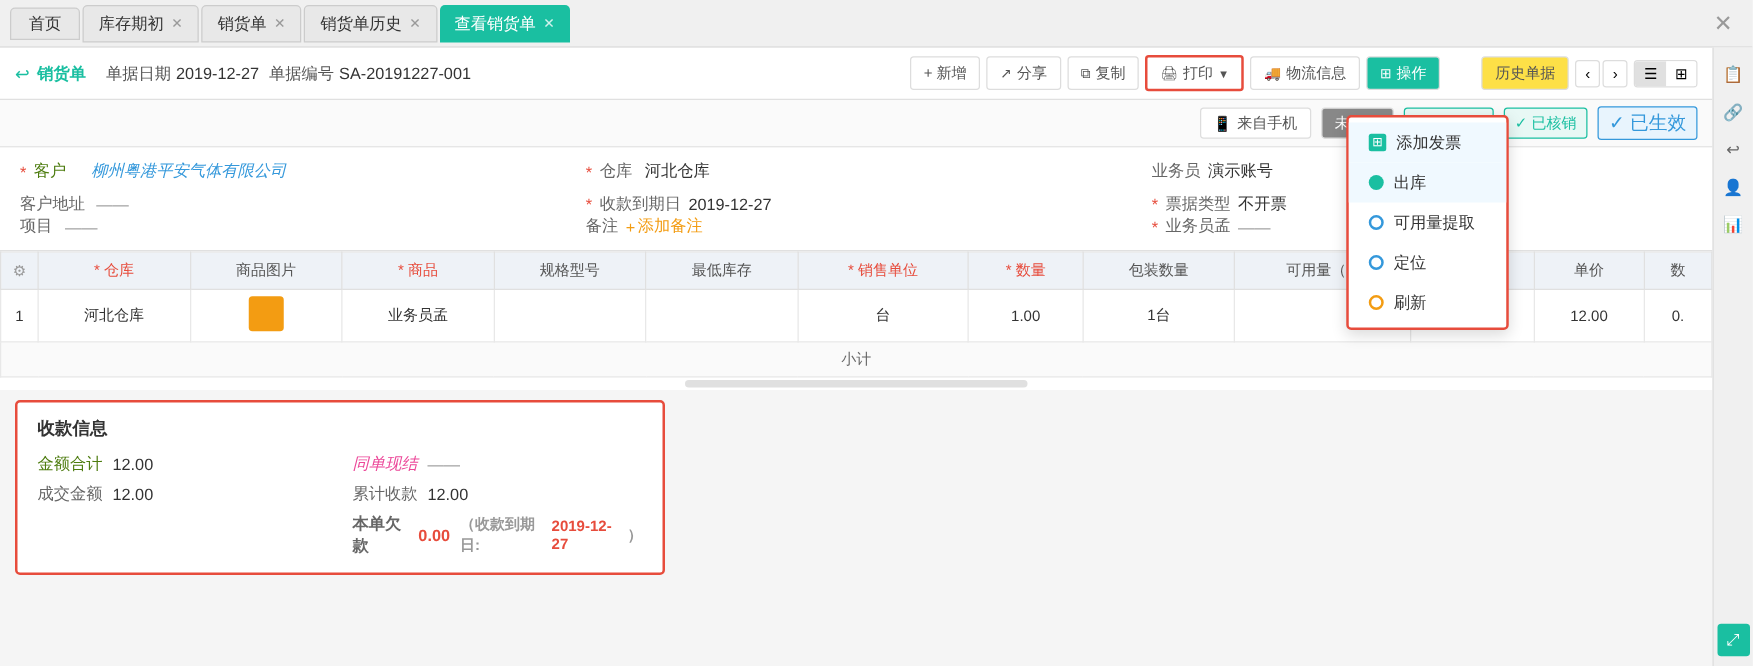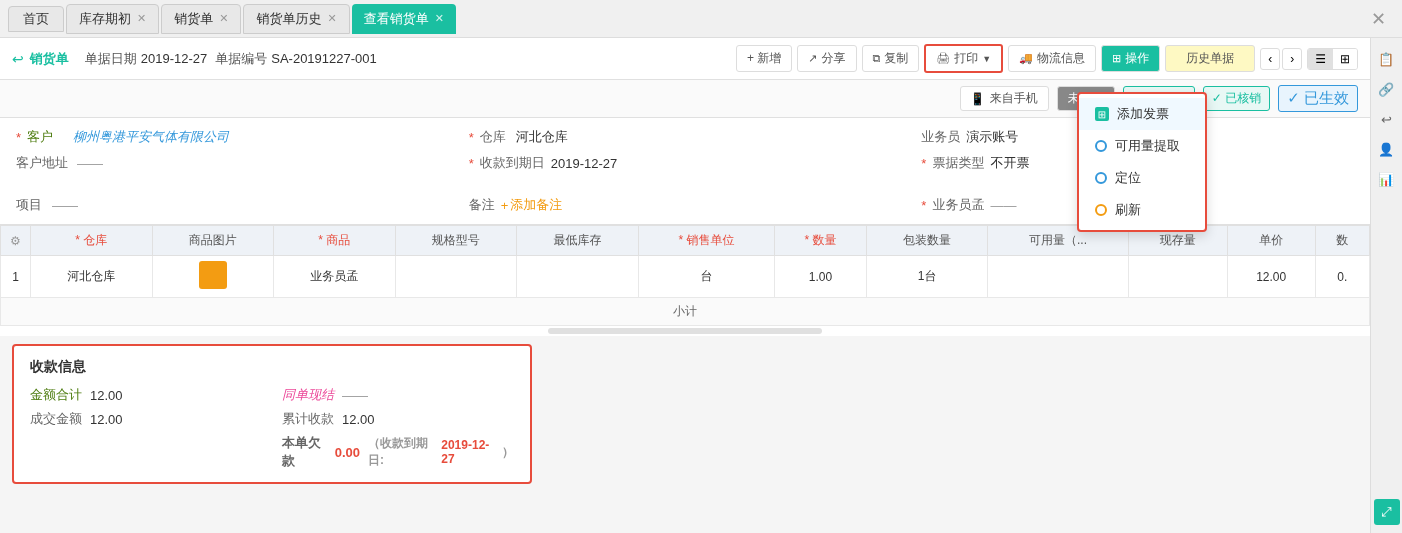--- a/index.html
+++ b/index.html
@@ -70,21 +70,21 @@
         <span style="font-size:9px;">▼</span>
       </button>
       <button style="display:flex;align-items:center;gap:4px;padding:4px 10px;border:1px solid #ddd;border-radius:3px;background:#fff;cursor:pointer;color:#555;font-size:12px;">
         <span style="font-size:11px;">🚚</span>
         <span>物流信息</span>
       </button>
       <button style="display:flex;align-items:center;gap:4px;padding:4px 10px;border:1px solid #ddd;border-radius:3px;background:#1abfa1;cursor:pointer;color:#fff;font-size:12px;">
         <span style="font-size:11px;">⊞</span>
         <span>操作</span>
       </button>
-      <button style="display:flex;align-items:center;gap:4px;padding:4px 20px;border:1px solid #ddd;border-radius:3px;background:#fef9c3;cursor:pointer;color:#555;font-size:12px;">
+      <button style="display:flex;align-items:center;gap:4px;padding:4px 10px;border:1px solid #ddd;border-radius:3px;background:#fde047;cursor:pointer;color:#555;font-size:12px;margin-left:28px;">
         <span>历史单据</span>
       </button>
       <div style="display:flex;gap:2px;">
         <button style="padding:3px 7px;border:1px solid #ddd;border-radius:3px;cursor:pointer;font-size:12px;background:#fff;">‹</button>
         <button style="padding:3px 7px;border:1px solid #ddd;border-radius:3px;cursor:pointer;font-size:12px;background:#fff;">›</button>
       </div>
       <div style="display:flex;border:1px solid #ddd;border-radius:3px;overflow:hidden;">
         <button style="padding:3px 7px;background:#e0e0e0;cursor:pointer;font-size:12px;border:none;">☰</button>
         <button style="padding:3px 7px;background:#fff;cursor:pointer;font-size:12px;border:none;">⊞</button>
       </div>
@@ -125,21 +125,21 @@
       <div style="display:flex;align-items:center;gap:6px;flex:1;">
         <span style="color:#e74c3c;">* </span>
         <span style="color:#666;min-width:30px;">仓库</span>
         <span style="color:#333;">河北仓库</span>
       </div>
       <div style="display:flex;align-items:center;gap:6px;flex:1;">
         <span style="color:#666;">业务员</span>
         <span style="color:#333;">演示账号</span>
       </div>
     </div>
-    <div style="display:flex;align-items:center;margin-bottom:24px;gap:20px;">
+    <div style="display:flex;align-items:center;margin-bottom:0;gap:20px;">
       <div style="display:flex;align-items:center;gap:6px;flex:1;">
         <span style="color:#666;min-width:55px;">客户地址</span>
         <span style="color:#999;">——</span>
       </div>
       <div style="display:flex;align-items:center;gap:6px;flex:1;">
         <span style="color:#e74c3c;">* </span>
         <span style="color:#666;">收款到期日</span>
         <span style="color:#333;">2019-12-27</span>
       </div>
       <div style="display:flex;align-items:center;gap:6px;flex:1;">
@@ -265,20 +265,24 @@
   <div style="width:26px;height:26px;display:flex;align-items:center;justify-content:center;color:#666;cursor:pointer;border-radius:3px;font-size:13px;">👤</div>
   <div style="width:26px;height:26px;display:flex;align-items:center;justify-content:center;color:#666;cursor:pointer;border-radius:3px;font-size:13px;">📊</div>
   <div style="width:26px;height:26px;display:flex;align-items:center;justify-content:center;color:#fff;cursor:pointer;border-radius:3px;font-size:13px;background:#1abfa1;margin-top:auto;margin-bottom:8px;">⤢</div>
 </div>
 
 <div style="position:absolute;top:92px;right:195px;background:#fff;border:1px solid #ddd;border-radius:4px;box-shadow:0 4px 12px rgba(0,0,0,0.15);z-index:200;min-width:130px;padding:4px 0;border:2px solid #e74c3c;">
   <div style="display:flex;align-items:center;gap:8px;padding:7px 16px;cursor:pointer;font-size:13px;color:#333;background:#f0f9ff;">
     <span style="background:#1abfa1;color:#fff;border-radius:2px;font-size:10px;width:14px;height:14px;display:inline-flex;align-items:center;justify-content:center;">⊞</span>
     <span>添加发票</span>
   </div>
+  <div style="display:flex;align-items:center;gap:8px;padding:7px 16px;cursor:pointer;font-size:13px;color:#333;background:#f0f9ff;">
+    <span style="width:12px;height:12px;border-radius:50%;background:#1abfa1;display:inline-block;"></span>
+    <span>出库</span>
+  </div>
   <div style="display:flex;align-items:center;gap:8px;padding:7px 16px;cursor:pointer;font-size:13px;color:#333;">
     <span style="width:12px;height:12px;border-radius:50%;border:2px solid #3498db;display:inline-block;"></span>
     <span>可用量提取</span>
   </div>
   <div style="display:flex;align-items:center;gap:8px;padding:7px 16px;cursor:pointer;font-size:13px;color:#333;">
     <span style="width:12px;height:12px;border-radius:50%;border:2px solid #3498db;display:inline-block;"></span>
     <span>定位</span>
   </div>
   <div style="display:flex;align-items:center;gap:8px;padding:7px 16px;cursor:pointer;font-size:13px;color:#333;">
     <span style="width:12px;height:12px;border-radius:50%;border:2px solid #f39c12;display:inline-block;"></span>

